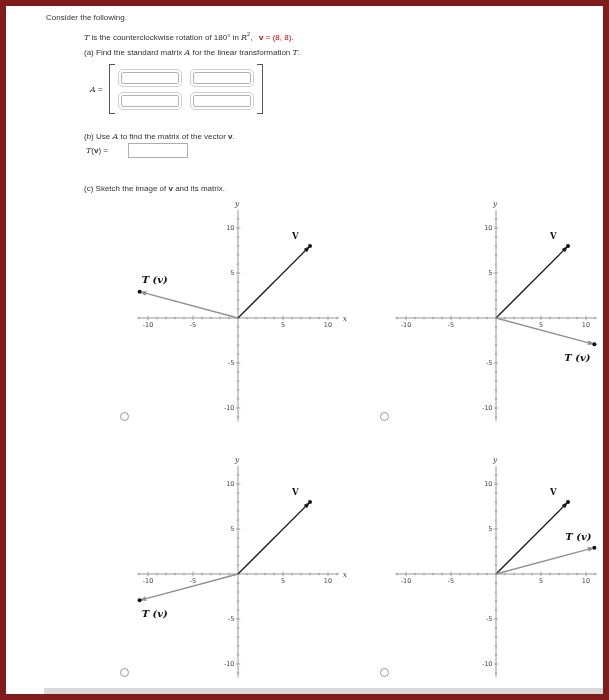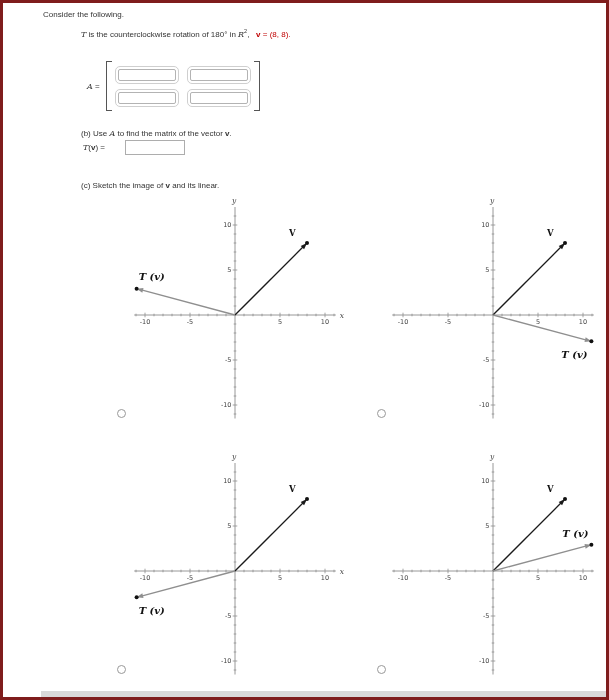--- a/index.html
+++ b/index.html
@@ -1,18 +1,18 @@
 <!DOCTYPE html>
 <html style="--accent-red: #c00000;"><head>
 <meta charset="utf-8">
 <style>
   *{margin:0;padding:0;box-sizing:border-box}
   body{background:#fff;font-family:"Liberation Sans",sans-serif}
   .page{position:relative;width:609px;height:700px;background:#fff;color:#333;
-        font-size:8px;overflow:hidden;border:3px solid #7f1d1d}
+        font-size:8px;overflow:hidden;border:6px solid #7f1d1d}
   .abs{position:absolute;white-space:pre}
   .ser-i{font-family:"DejaVu Serif",serif;font-style:italic}
   .bold{font-weight:bold}
   .red{color:var(--accent-red,#c00000)}
   sup{font-size:5.5px;vertical-align:super}
 
   .intro{left:40px;top:7px}
   .problem{left:78px;top:25px}
   .parta{left:78px;top:42px}
   .partb{left:78px;top:126px}
@@ -45,41 +45,42 @@
 </style>
 </head>
 <body>
 
 <div class="page">
 
   <div class="abs intro">Consider the following.</div>
 
   <div class="abs problem"><span class="ser-i">T</span><span> is the counterclockwise rotation of 180° in </span><span class="ser-i">R</span><sup>2</sup><span>,   </span><span class="red bold">v</span><span class="red"> = (8, 8).</span></div>
 
+  <div class="abs parta"><span>(a) Find the standard matrix </span><span class="ser-i">A</span><span> for the linear transformation </span><span class="ser-i">T</span><span>.</span></div>
 
   <div class="abs matrix-row">
     <span><span class="ser-i">A</span><span> =</span></span>
     <span class="bracket bracket-l"></span>
     <span class="mgrid">
       <span class="mcell"><input type="text" style=""></span>
       <span class="mcell"><input type="text" style=""></span>
       <span class="mcell"><input type="text" style=""></span>
       <span class="mcell"><input type="text" style=""></span>
     </span>
     <span class="bracket bracket-r"></span>
   </div>
 
   <div class="abs partb"><span>(b) Use </span><span class="ser-i">A</span><span> to find the matrix of the vector </span><span class="bold">v</span><span>.</span></div>
 
   <div class="abs tvrow">
     <span><span class="ser-i">T</span><span>(</span><span class="bold">v</span><span>) =</span></span>
     <input type="text" style="">
   </div>
 
-  <div class="abs partc"><span>(c) Sketch the image of </span><span class="bold">v</span><span> and its linear.</span></div>
+  <div class="abs partc"><span>(c) Sketch the image of </span><span class="bold">v</span><span> and its matrix.</span></div>
 
   <div class="chart c0"><svg width="250" height="235">
         <line x1="21.200000000000003" y1="122" x2="222.8" y2="122" stroke="#8d8d8d" stroke-width="0.9"></line>
         <line x1="122" y1="14" x2="122" y2="225.5" stroke="#8d8d8d" stroke-width="0.9"></line>
         <line x1="23" y1="120.7" x2="23" y2="123.3" stroke="#8d8d8d" stroke-width="0.8"></line>
         <line x1="120.7" y1="221" x2="123.3" y2="221" stroke="#8d8d8d" stroke-width="0.8"></line>
         <line x1="32" y1="119.7" x2="32" y2="124.3" stroke="#8d8d8d" stroke-width="0.8"></line>
         <line x1="119.7" y1="212" x2="124.3" y2="212" stroke="#8d8d8d" stroke-width="0.8"></line>
         <line x1="41" y1="120.7" x2="41" y2="123.3" stroke="#8d8d8d" stroke-width="0.8"></line>
         <line x1="120.7" y1="203" x2="123.3" y2="203" stroke="#8d8d8d" stroke-width="0.8"></line>

